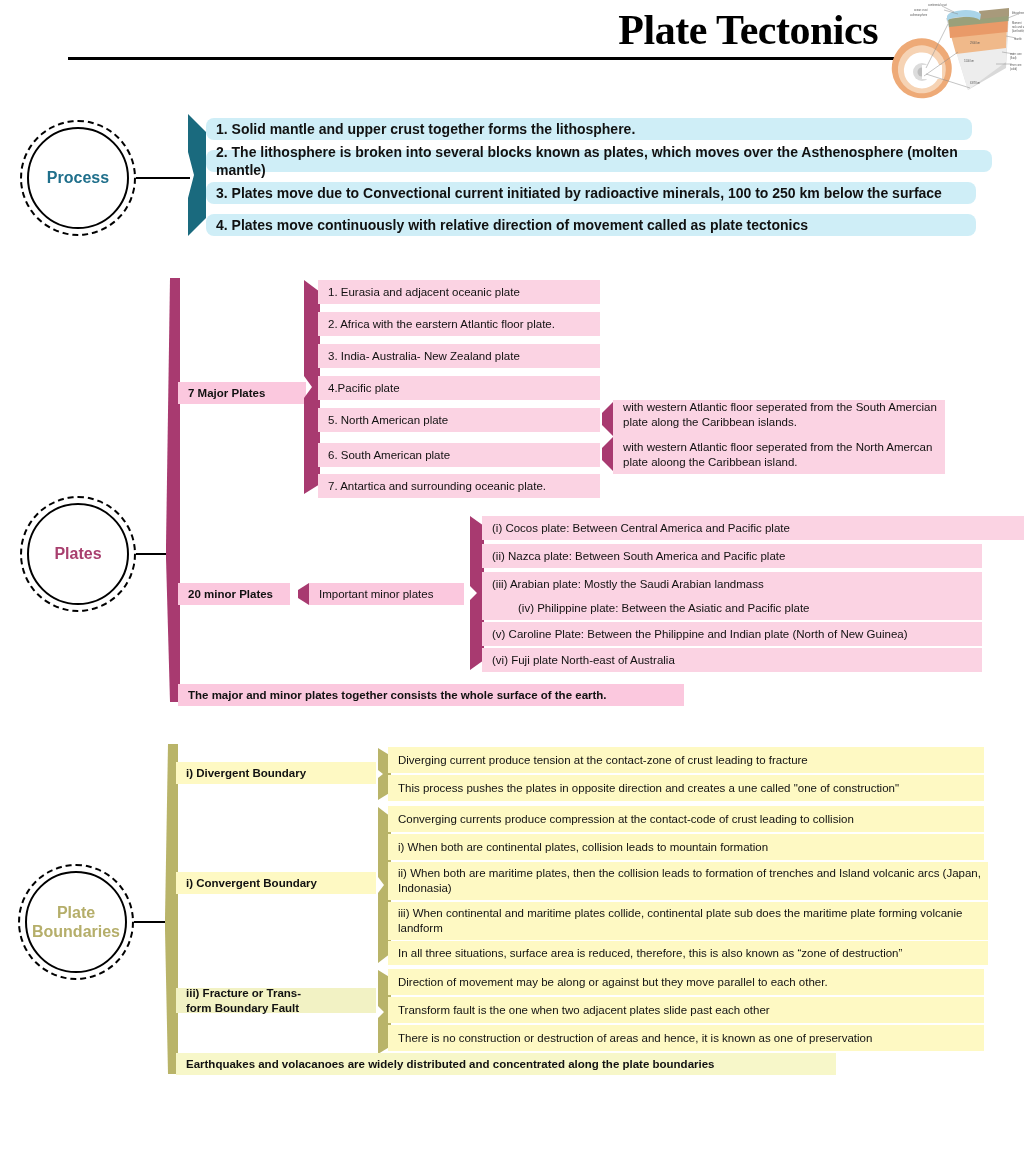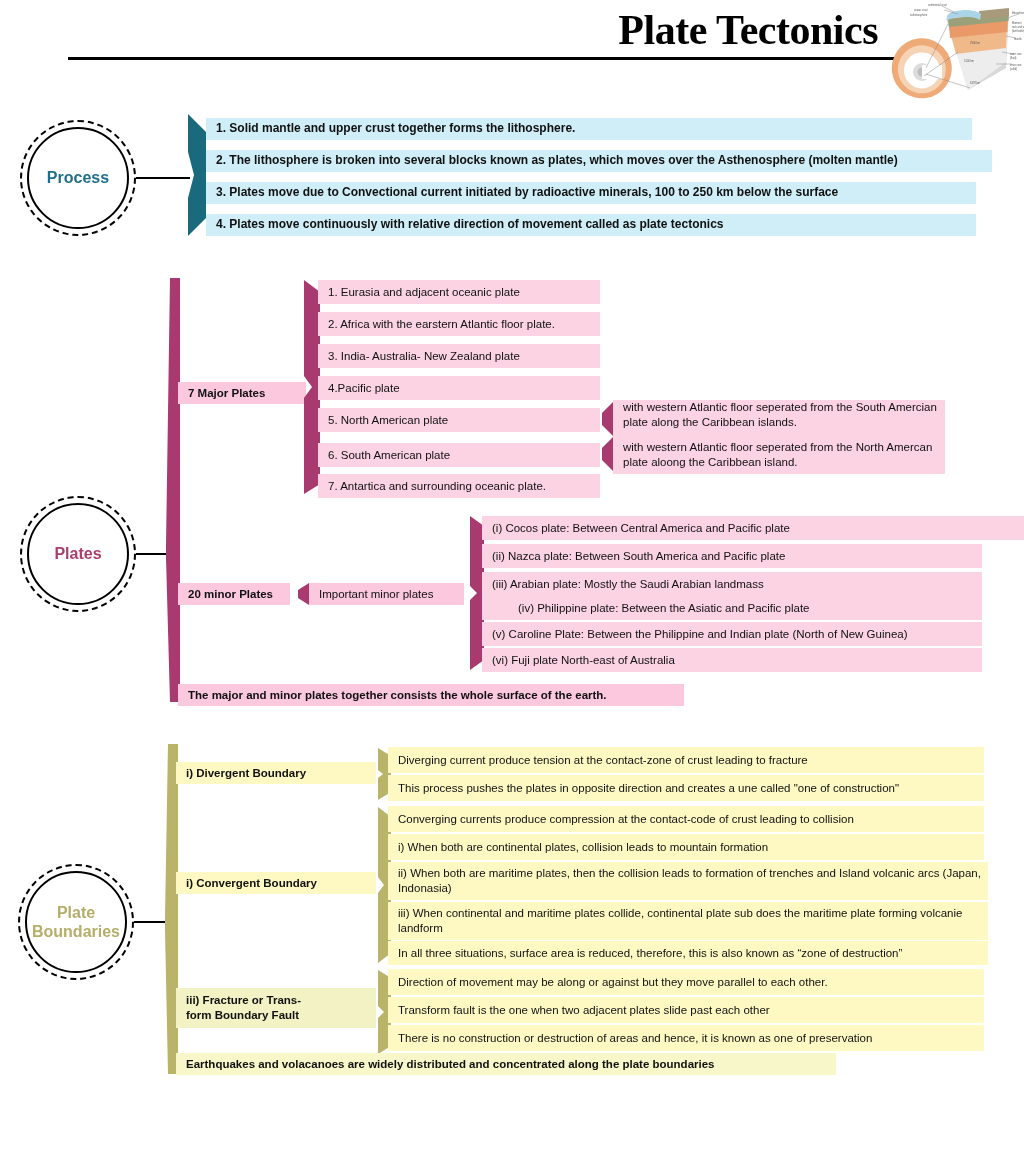--- a/index.html
+++ b/index.html
@@ -46,21 +46,21 @@
 
   
   .row {
     position: absolute; display: flex; align-items: center;
     font-size: 11.5px; line-height: 1.3; padding-left: 10px; padding-right: 6px;
   }
   .row.bold { font-weight: bold; }
   .bracket { position: absolute; }
 
   
-  #process-group .row { background: #cfeef7; color: #111; font-weight: bold; font-size: 12px; }
+  #process-group .row { background: #cfeef7; color: #111; font-weight: bold; font-size: 14px; border-radius: 8px; }
 
   
   #plates-group .row { background: #fbc8de; color: #111; }
   .row.pale { background: #fbd3e3 !important; }
   .label-bar { background: #fbc8de; }
 
   
   #boundaries-group .row { background: #fef9c3; color: #111; }
   .label-bar-y { background: #f2f2c4; }
 
@@ -301,21 +301,21 @@
     <div class="row" style="left:388px; top:862px; width:600px; height:38px;">
       <span>ii) When both are maritime plates, then the collision leads to formation of trenches and Island volcanic arcs (Japan, Indonasia)</span>
     </div>
     <div class="row" style="left:388px; top:902px; width:600px; height:38px;">
       <span>iii) When continental and maritime plates collide, continental plate sub does the maritime plate forming volcanie landform</span>
     </div>
     <div class="row" style="left:388px; top:941px; width:600px; height:24px;">
       <span>In all three situations, surface area is reduced, therefore, this is also known as “zone of destruction”</span>
     </div>
 
-    <div class="label-bar-y" style="position:absolute; left:176px; top:988px; width:200px; height:40px; display:flex; flex-direction:column; justify-content:center; padding-left:10px; font-size:11.5px; font-weight:bold; line-height:1.3;">
+    <div class="label-bar-y" style="position:absolute; left:176px; top:988px; width:200px; height:25px; display:flex; flex-direction:column; justify-content:center; padding-left:10px; font-size:11.5px; font-weight:bold; line-height:1.3;">
       <span>iii) Fracture or Trans-</span>
       <span>form Boundary Fault</span>
     </div>
     <svg class="bracket" style="left:374px; top:968px;" width="20" height="88">
       <path d="M4 2 L17 10 L17 78 L4 86 L4 50 L10 44 L4 38 Z" fill="#b9b469"></path>
     </svg>
     <div class="row" style="left:388px; top:969px; width:596px; height:26px;">
       <span>Direction of movement may be along or against but they move parallel to each other.</span>
     </div>
     <div class="row" style="left:388px; top:997px; width:596px; height:26px;">

